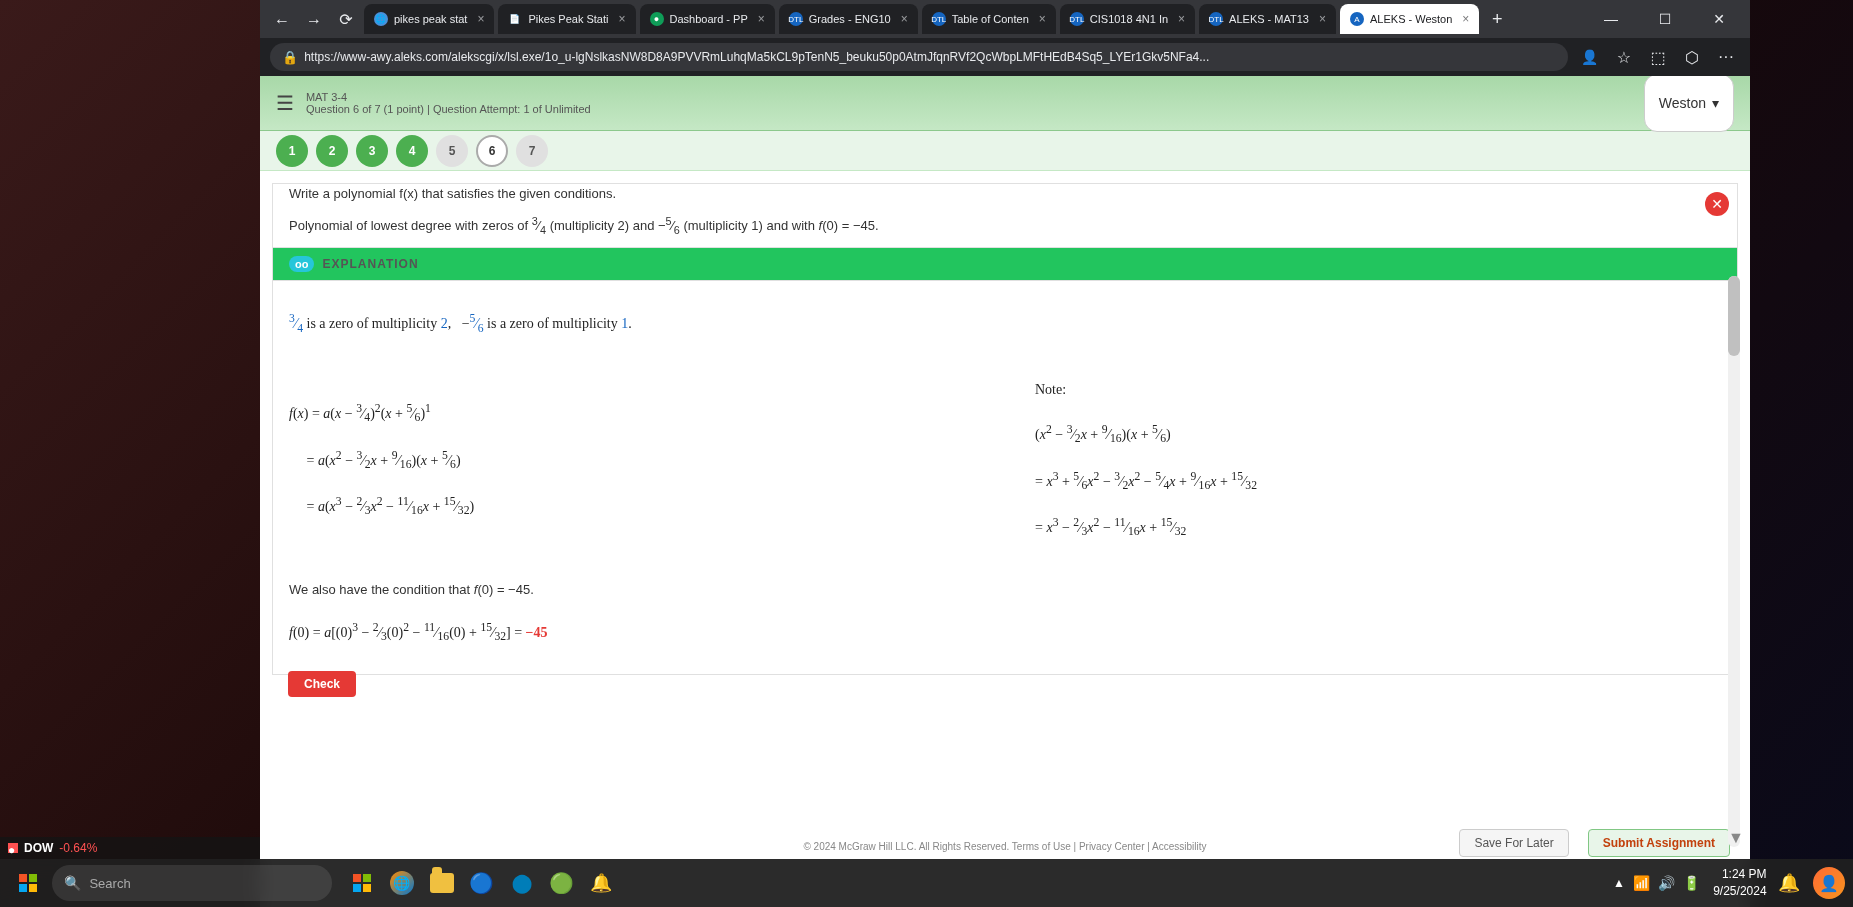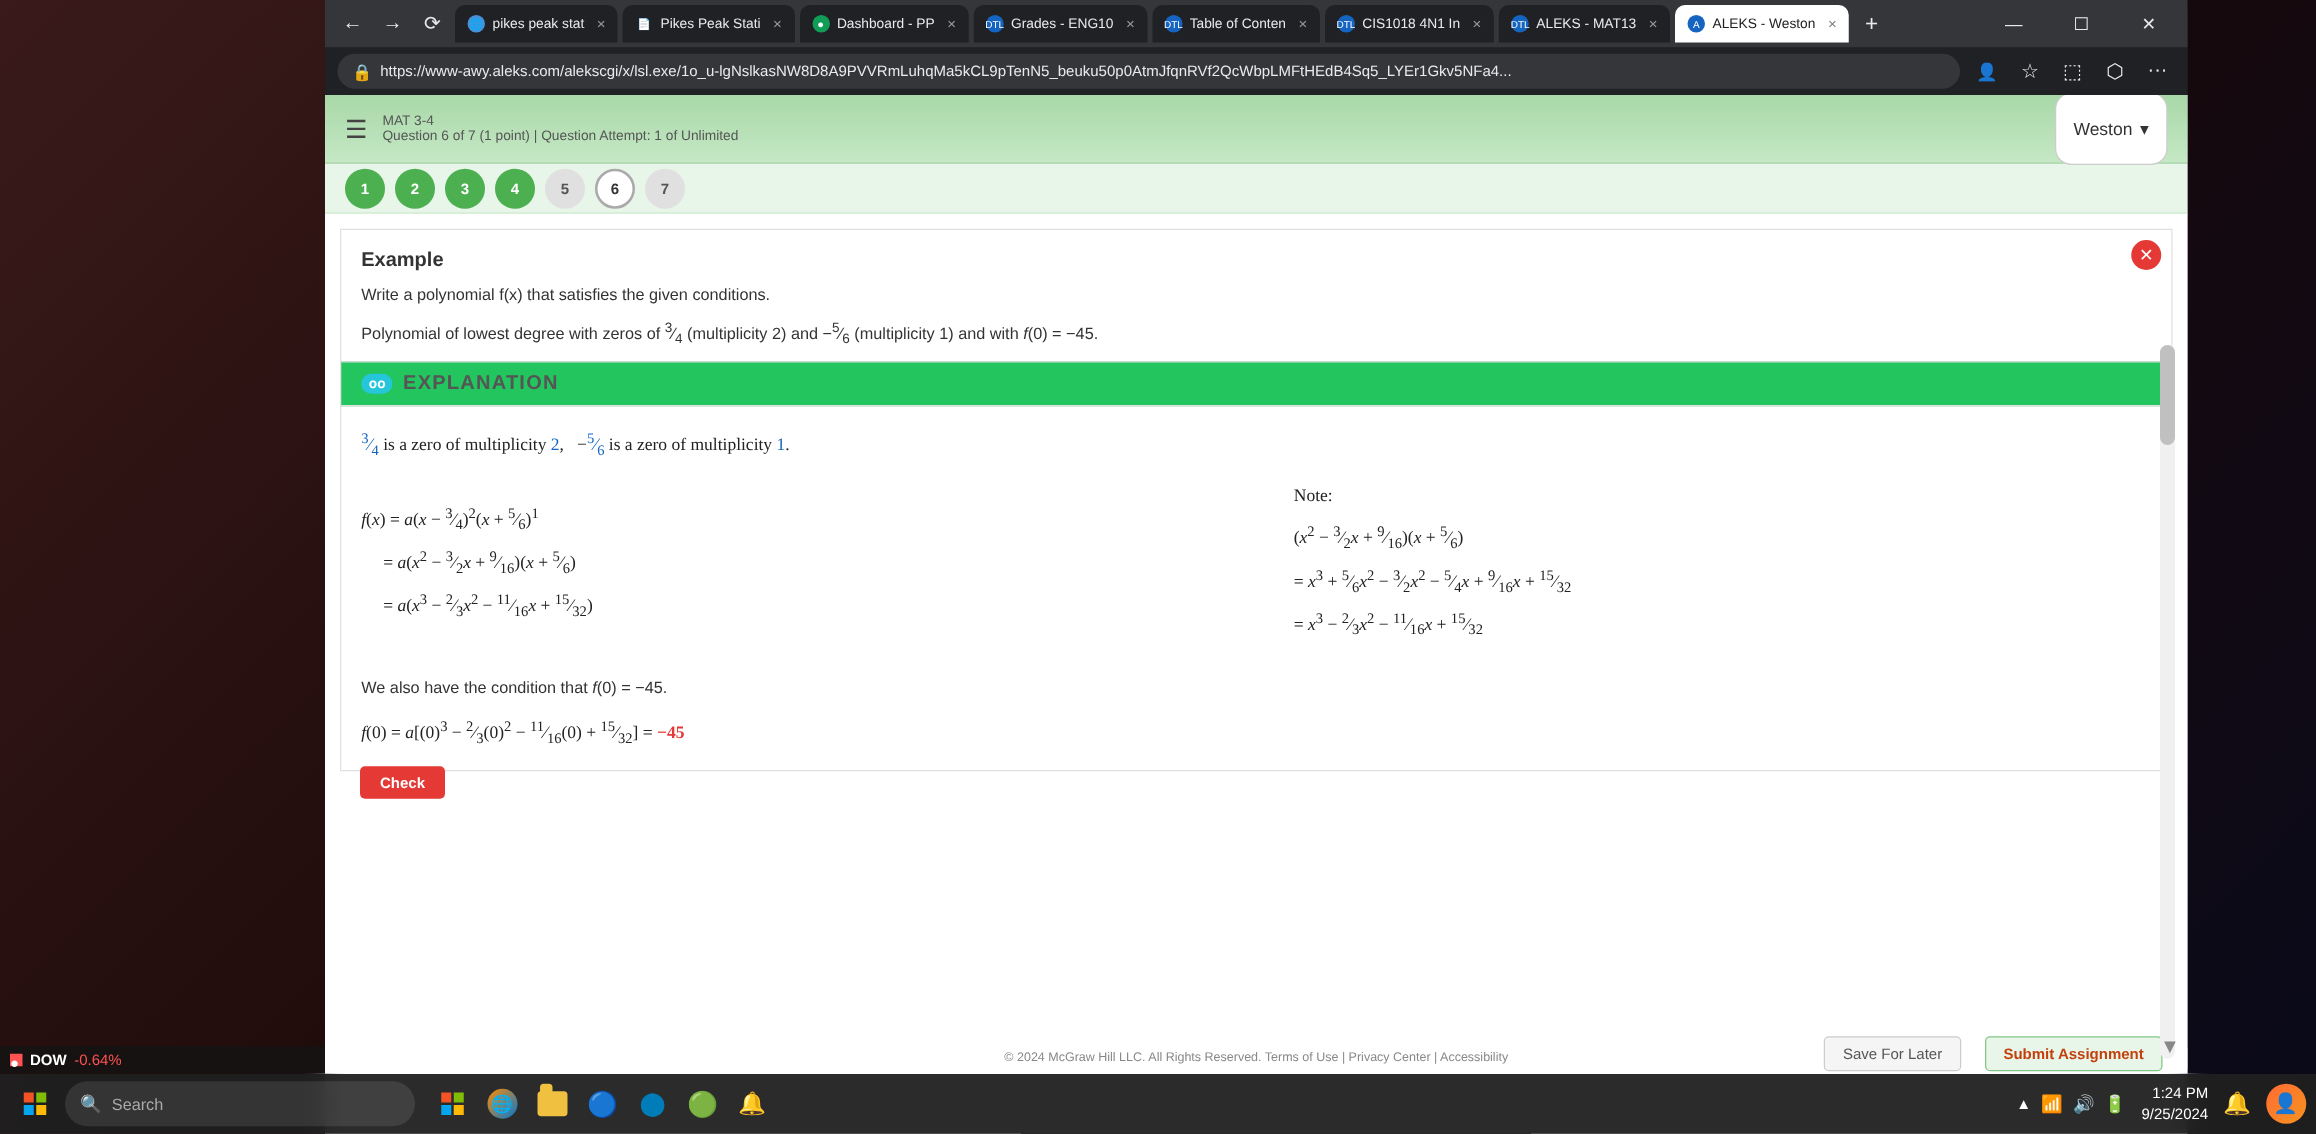--- a/index.html
+++ b/index.html
@@ -224,32 +224,32 @@
     }
     .explanation-badge {
       background: #26c6da;
       color: white;
       font-size: 11px;
       font-weight: bold;
       padding: 2px 6px;
       border-radius: 10px;
     }
     .explanation-label {
-      font-size: 16px;
+      font-size: 12px;
       color: #555;
       font-weight: 600;
       letter-spacing: 1px;
     }
 
     .math-content {
       padding: 12px 16px;
     }
 
     .math-line {
-      margin: 2px 0;
+      margin: 14px 0;
       color: #333;
       font-size: 13px;
       line-height: 1.8;
     }
 
     .math-block {
       display: flex;
       gap: 60px;
       padding: 8px 0;
       align-items: center;
@@ -509,21 +509,20 @@
     <div class="nav-circle" style="background:#e0e0e0;color:#555;">5</div>
     <div class="nav-circle" style="background:#fff;border:2px solid #aaa;color:#333;">6</div>
     <div class="nav-circle" style="background:#e0e0e0;color:#555;">7</div>
   </div>
 
   <div class="main-content">
     <div class="example-panel">
 
       <div class="close-btn">✕</div>
 
-      <div class="example-title">Example</div>
 
       <div class="problem-text">
         <span>Write a polynomial f(x) that satisfies the given conditions.</span>
       </div>
       <div class="problem-text">
         Polynomial of lowest degree with zeros of 
         <span><sup>3</sup>⁄<sub>4</sub></span> 
         (multiplicity 2) and −<span><sup>5</sup>⁄<sub>6</sub></span>
         (multiplicity 1) and with <em>f</em>(0) = −45.
       </div>

